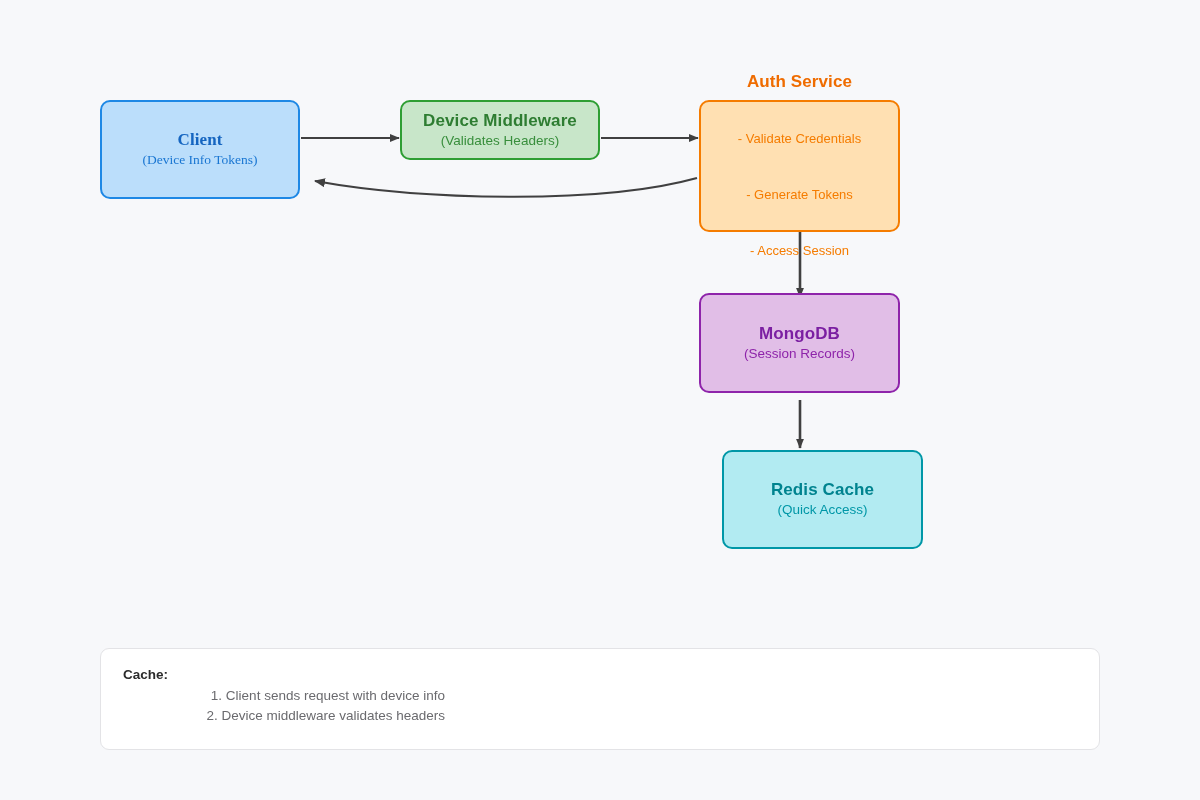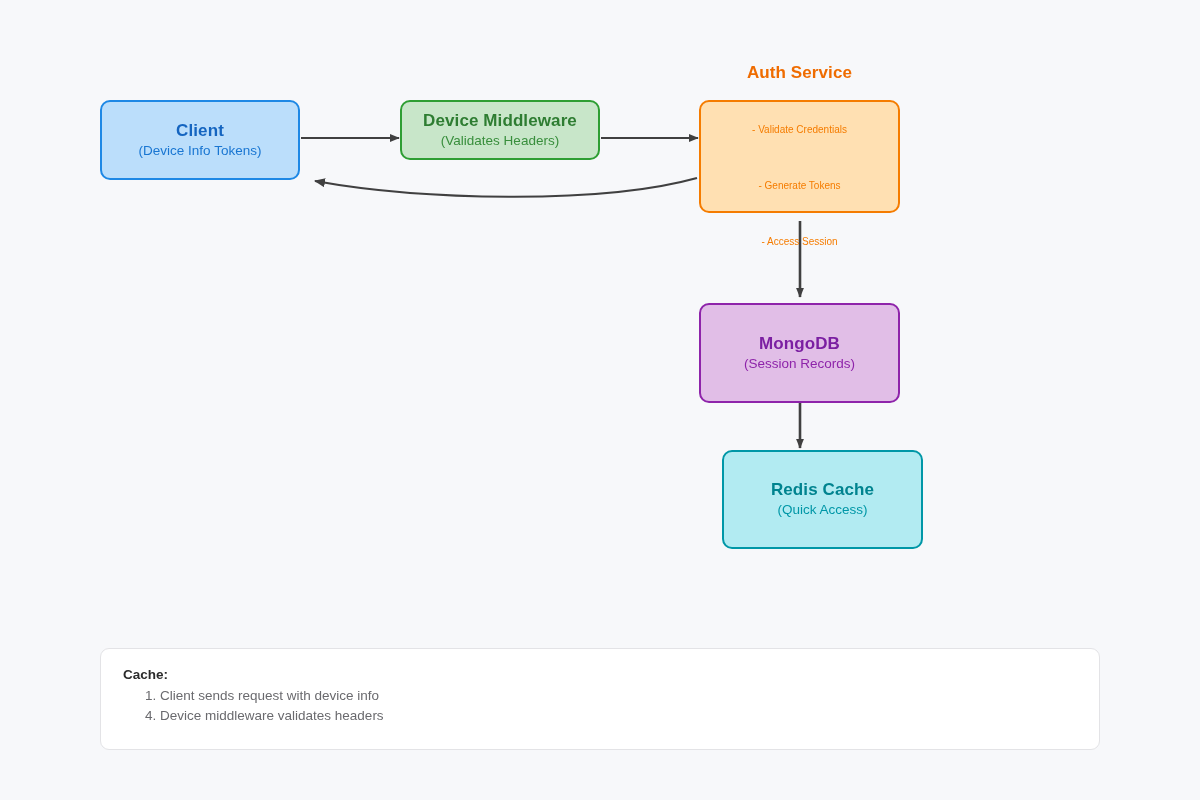--- a/index.html
+++ b/index.html
@@ -39,55 +39,56 @@
     font-weight: bold;
     line-height: 21px;
     letter-spacing: 0.1px;
   }
   .node-sub {
     font-size: 13.5px;
     line-height: 20px;
     font-weight: normal;
   }
   .node-list {
-    font-size: 10px;
+    font-size: 13px;
     line-height: 20px;
     margin-top: 36px;
   }
 
   
   #node-client {
-    left: 100px; top: 100px; width: 200px; height: 80px;
+    left: 100px; top: 100px; width: 200px; height: 99px;
     background: #bbdefb;
     border-color: #1e88e5;
+    font-family: Liberation Serif, serif;
   }
   #node-client .node-title { color: #1565c0; }
   #node-client .node-sub { color: #1976d2; }
 
   
   #node-middleware {
     left: 400px; top: 100px; width: 200px; height: 60px;
     background: #c8e6c9;
     border-color: #2e9e33;
   }
   #node-middleware .node-title { color: #2e7d32; }
   #node-middleware .node-sub { color: #388e3c; }
 
   
   #node-auth {
-    left: 699px; top: 100px; width: 201px; height: 113px;
+    left: 699px; top: 100px; width: 201px; height: 132px;
     background: #ffe0b2;
     border-color: #f57c00;
   }
   #node-auth .node-title { color: #ef6c00; margin-bottom: 1px; }
   #node-auth .node-list { color: #f57c00; }
 
   
   #node-mongo {
-    left: 699px; top: 303px; width: 201px; height: 100px;
+    left: 699px; top: 293px; width: 201px; height: 100px;
     background: #e1bee7;
     border-color: #8e24aa;
   }
   #node-mongo .node-title { color: #7b1fa2; }
   #node-mongo .node-sub { color: #8e24aa; }
 
   
   #node-redis {
     left: 699px; top: 450px; width: 201px; height: 99px;
     background: #b2ebf2;
@@ -112,20 +113,21 @@
     font-size: 13.5px;
     font-weight: bold;
     color: #2b2b2b;
     line-height: 20px;
     margin-bottom: 1px;
   }
   .legend-cols {
     display: flex;
     flex-direction: row;
     align-items: flex-start;
+    text-align: right;
   }
   .legend-col {
     display: flex;
     flex-direction: column;
   }
   .legend-col-1 { width: 300px; padding-left: 22px; }
   .legend-col-2 { width: 298px; }
   .legend-col-3 { width: 300px; }
   .legend-item {
     font-size: 13.5px;
@@ -183,18 +185,18 @@
 <div class="node" id="node-redis">
   <div class="node-title">Redis Cache</div>
   <div class="node-sub">(Quick Access)</div>
 </div>
 
 <div id="legend">
   <div id="legend-title">Cache:</div>
   <div class="legend-cols">
     <div class="legend-col legend-col-1">
       <div class="legend-item">1. Client sends request with device info</div>
-      <div class="legend-item">4. Device middleware validates headers</div>
+      <div class="legend-item">2. Device middleware validates headers</div>
     </div>
     <div class="legend-col legend-col-2">
     </div>
   </div>
 </div>
 
 </body></html>

